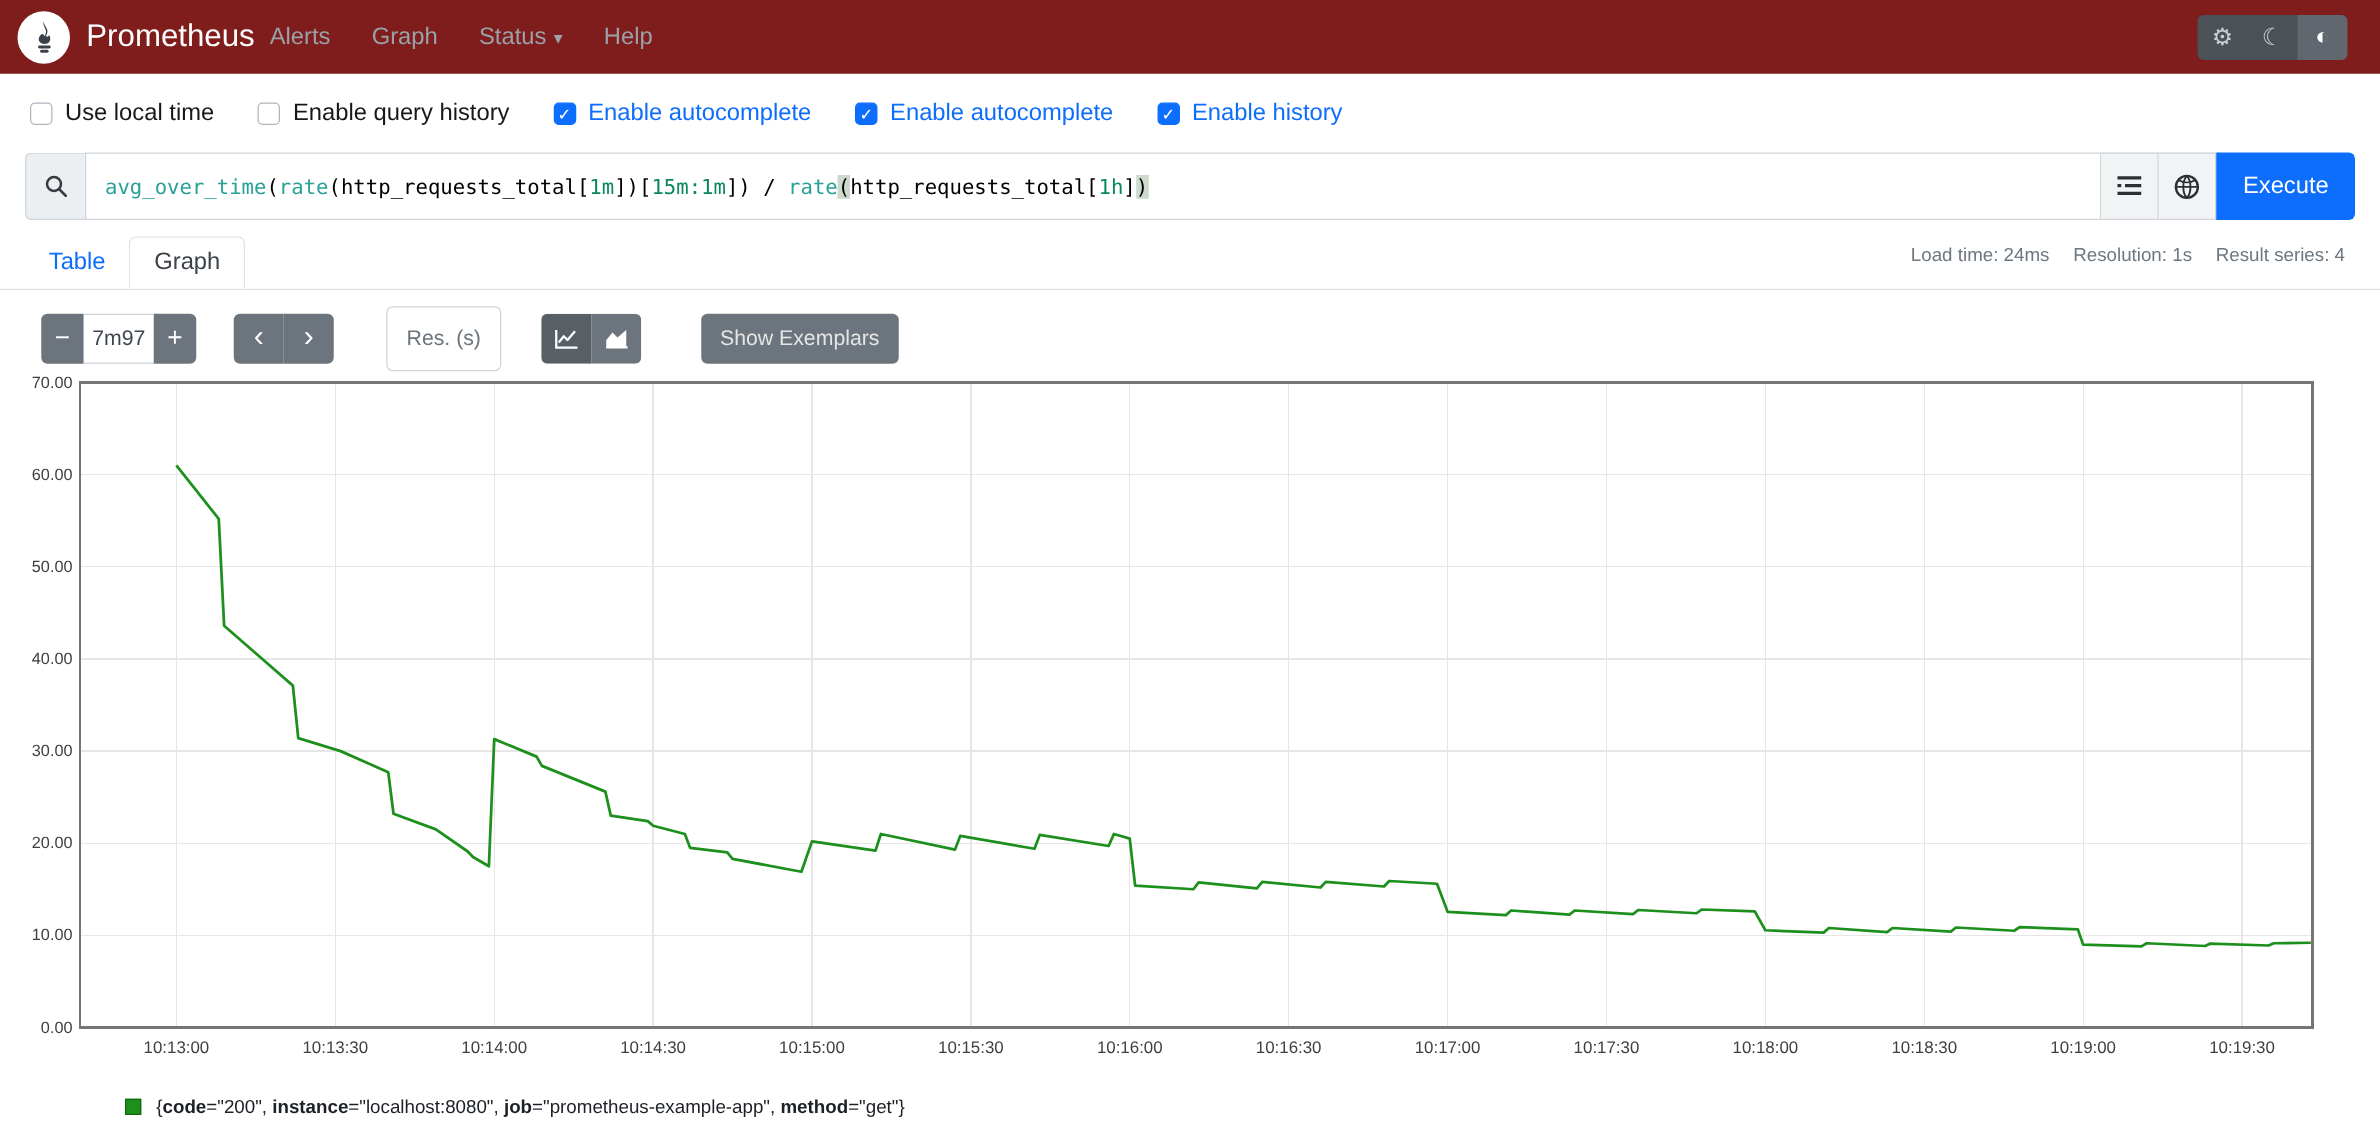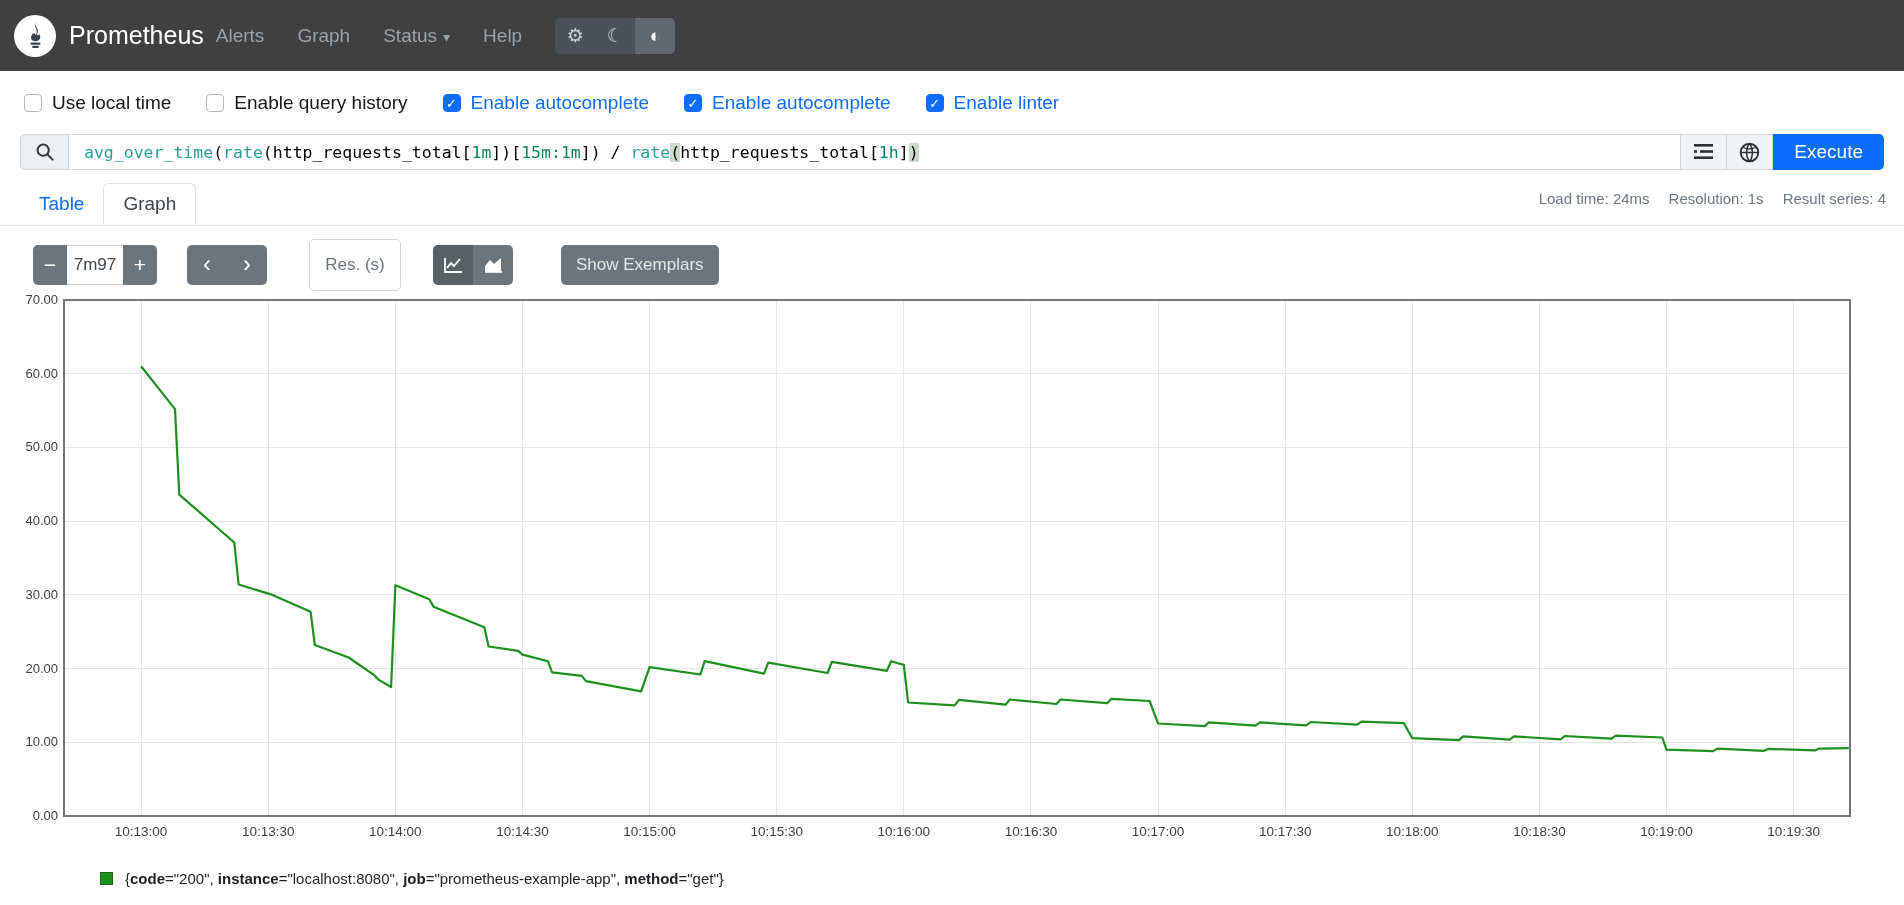--- a/index.html
+++ b/index.html
@@ -1,21 +1,21 @@
 <!DOCTYPE html>
 <html><head>
 <meta charset="utf-8">
 <style>
   * { margin:0; padding:0; box-sizing:border-box; }
   html,body { width:1904px; height:905px; overflow:hidden; background:#fff;
               font-family:"Liberation Sans", sans-serif; }
 
   
-  .navbar { height:71px; background:#404040; display:flex; align-items:center;
-            padding:0 26px 0 14px; }
+  .navbar { height:59px; background:#7f1d1d; display:flex; align-items:center;
+            justify-content:space-between; padding:0 26px 0 14px; }
   .nav-left { display:flex; align-items:center; }
   .logo-circle { width:42px; height:42px; border-radius:50%; background:#fff;
                  display:flex; align-items:center; justify-content:center; }
   .brand { color:#ffffff; font-size:25px; margin-left:13px; }
   .nav-links { display:flex; align-items:center; margin-left:12px; }
   .nav-link { color:#9aa1a8; font-size:19px; margin-right:33px; cursor:pointer; }
   .caret { display:inline-block; margin-left:6px; font-size:14px; color:#9aa1a8; }
   .theme-group { display:flex; border-radius:5px; overflow:hidden; background:#4b5157; }
   .theme-btn { width:40px; height:36px; border:none; background:transparent; color:#c9ced3;
                font-size:19px; display:flex; align-items:center; justify-content:center; cursor:pointer; }
@@ -24,41 +24,41 @@
   
   .options-row { display:flex; align-items:center; margin:17px 0 0 24px; height:30px; }
   .opt { display:flex; align-items:center; margin-right:35px; cursor:pointer; }
   .opt-box { width:18px; height:18px; border-radius:4px; border:1.5px solid #aeb6bd; background:#fff;
              display:flex; align-items:center; justify-content:center; font-size:13px; color:#fff; }
   .opt.checked .opt-box { background:#0d6efd; border-color:#0d6efd; }
   .opt-label { margin-left:10px; font-size:19px; color:#16181b; }
   .opt.checked .opt-label { color:#0d6efd; }
 
   
-  .query-row { display:flex; margin:16px 20px 0 20px; height:36px; }
+  .query-row { display:flex; margin:16px 20px 0 20px; height:54px; }
   .qi-search { width:48px; background:#eceff1; border:1px solid #ced4da; border-right:none;
                border-radius:5px 0 0 5px; display:flex; align-items:center; justify-content:center; }
   .qi-input { flex:1; background:#fff; border:1px solid #ced4da; display:flex; align-items:center;
               padding-left:15px; font-family:"DejaVu Sans Mono", monospace; font-size:16.5px;
               white-space:pre; color:#000; cursor:text; }
   .tk-fn { color:#2aa198; } .tk-dur { color:#09885a; } .tk-metric,.tk-plain { color:#000; }
   .hl { background:#ccd9cc; }
   .qi-btn { width:46px; background:#f1f3f4; border:1px solid #ced4da; border-left:none;
             display:flex; align-items:center; justify-content:center; cursor:pointer; }
   .btn-execute { background:#0d6efd; color:#fff; font-size:19px; border:none; padding:0 21px;
                  border-radius:0 5px 5px 0; cursor:pointer; }
 
   
   .tabs-row { position:relative; margin-top:12px; border-bottom:1px solid #dee2e6;
               display:flex; padding-left:20px; height:44px; align-items:center; }
   .tab { font-size:19px; padding:9px 19px; cursor:pointer; margin-bottom:-1px; }
   .tab.inactive { color:#0d6efd; }
   .tab.active { color:#3d4349; background:#fff; border:1px solid #dee2e6; border-bottom-color:#fff;
                 border-radius:6px 6px 0 0; }
-  .stats { position:absolute; right:18px; top:8px; display:flex; }
+  .stats { position:absolute; right:28px; top:8px; display:flex; }
   .stats span { color:#6e7780; font-size:15px; margin-left:19px; }
 
   
   .controls-row { display:flex; align-items:center; margin:18px 0 0 33px; height:42px; }
   .grp { display:flex; height:40px; }
   .ctl-btn { background:#6c757d; color:#fff; border:none; display:flex; align-items:center;
              justify-content:center; cursor:pointer; font-size:21px; }
   .range-grp .ctl-btn { width:34px; }
   .range-grp .ctl-btn:first-child { border-radius:5px 0 0 5px; }
   .range-grp .ctl-btn:last-child  { border-radius:0 5px 5px 0; }
@@ -135,21 +135,21 @@
     <label class="opt checked">
       <span class="opt-box">✓</span>
       <span class="opt-label">Enable autocomplete</span>
     </label>
     <label class="opt checked">
       <span class="opt-box">✓</span>
       <span class="opt-label">Enable autocomplete</span>
     </label>
     <label class="opt checked">
       <span class="opt-box">✓</span>
-      <span class="opt-label">Enable linter</span>
+      <span class="opt-label">Enable history</span>
     </label>
   </div>
 
 <div class="query-row">
   <div class="qi-search">
     <svg width="20" height="20" viewBox="0 0 20 20">
       <circle cx="8.2" cy="8.2" r="5.6" fill="none" stroke="#343a40" stroke-width="2"></circle>
       <line x1="12.6" y1="12.6" x2="17.6" y2="17.6" stroke="#343a40" stroke-width="2" stroke-linecap="round"></line>
     </svg>
   </div>

